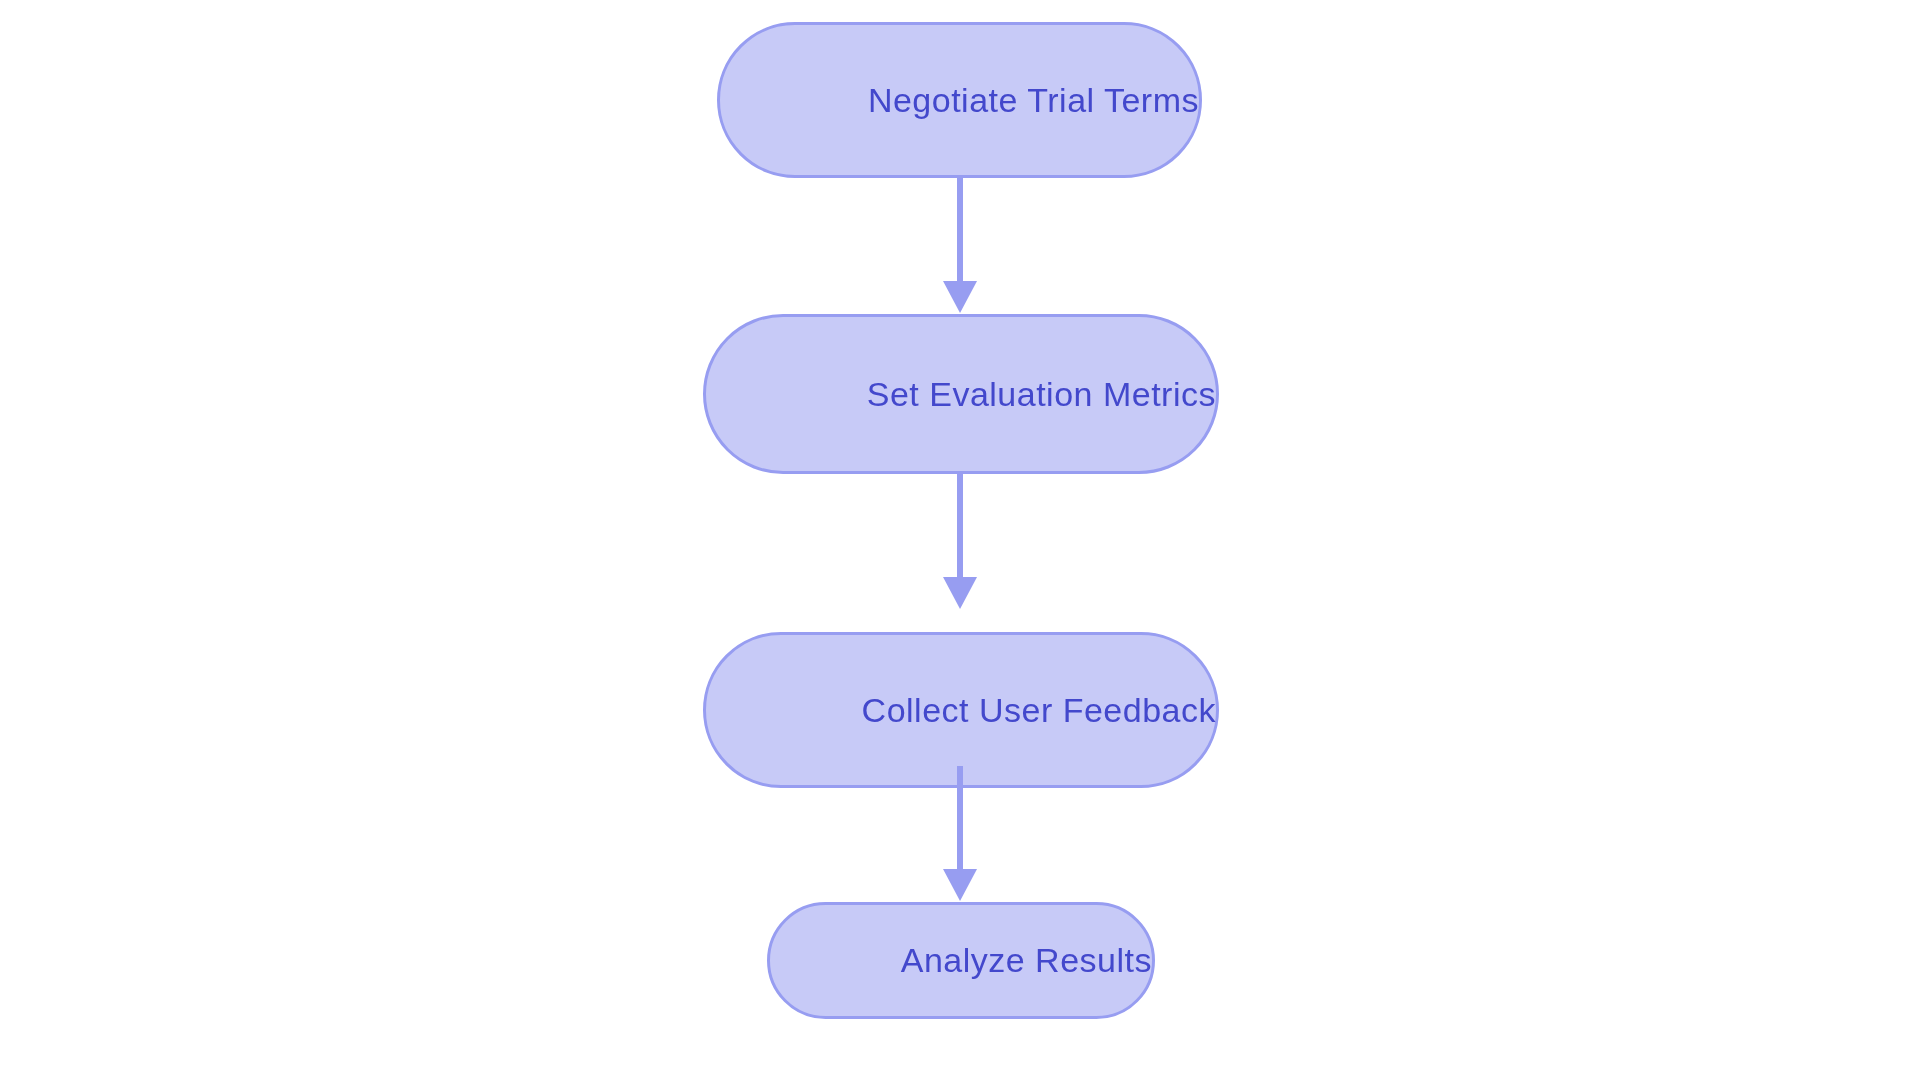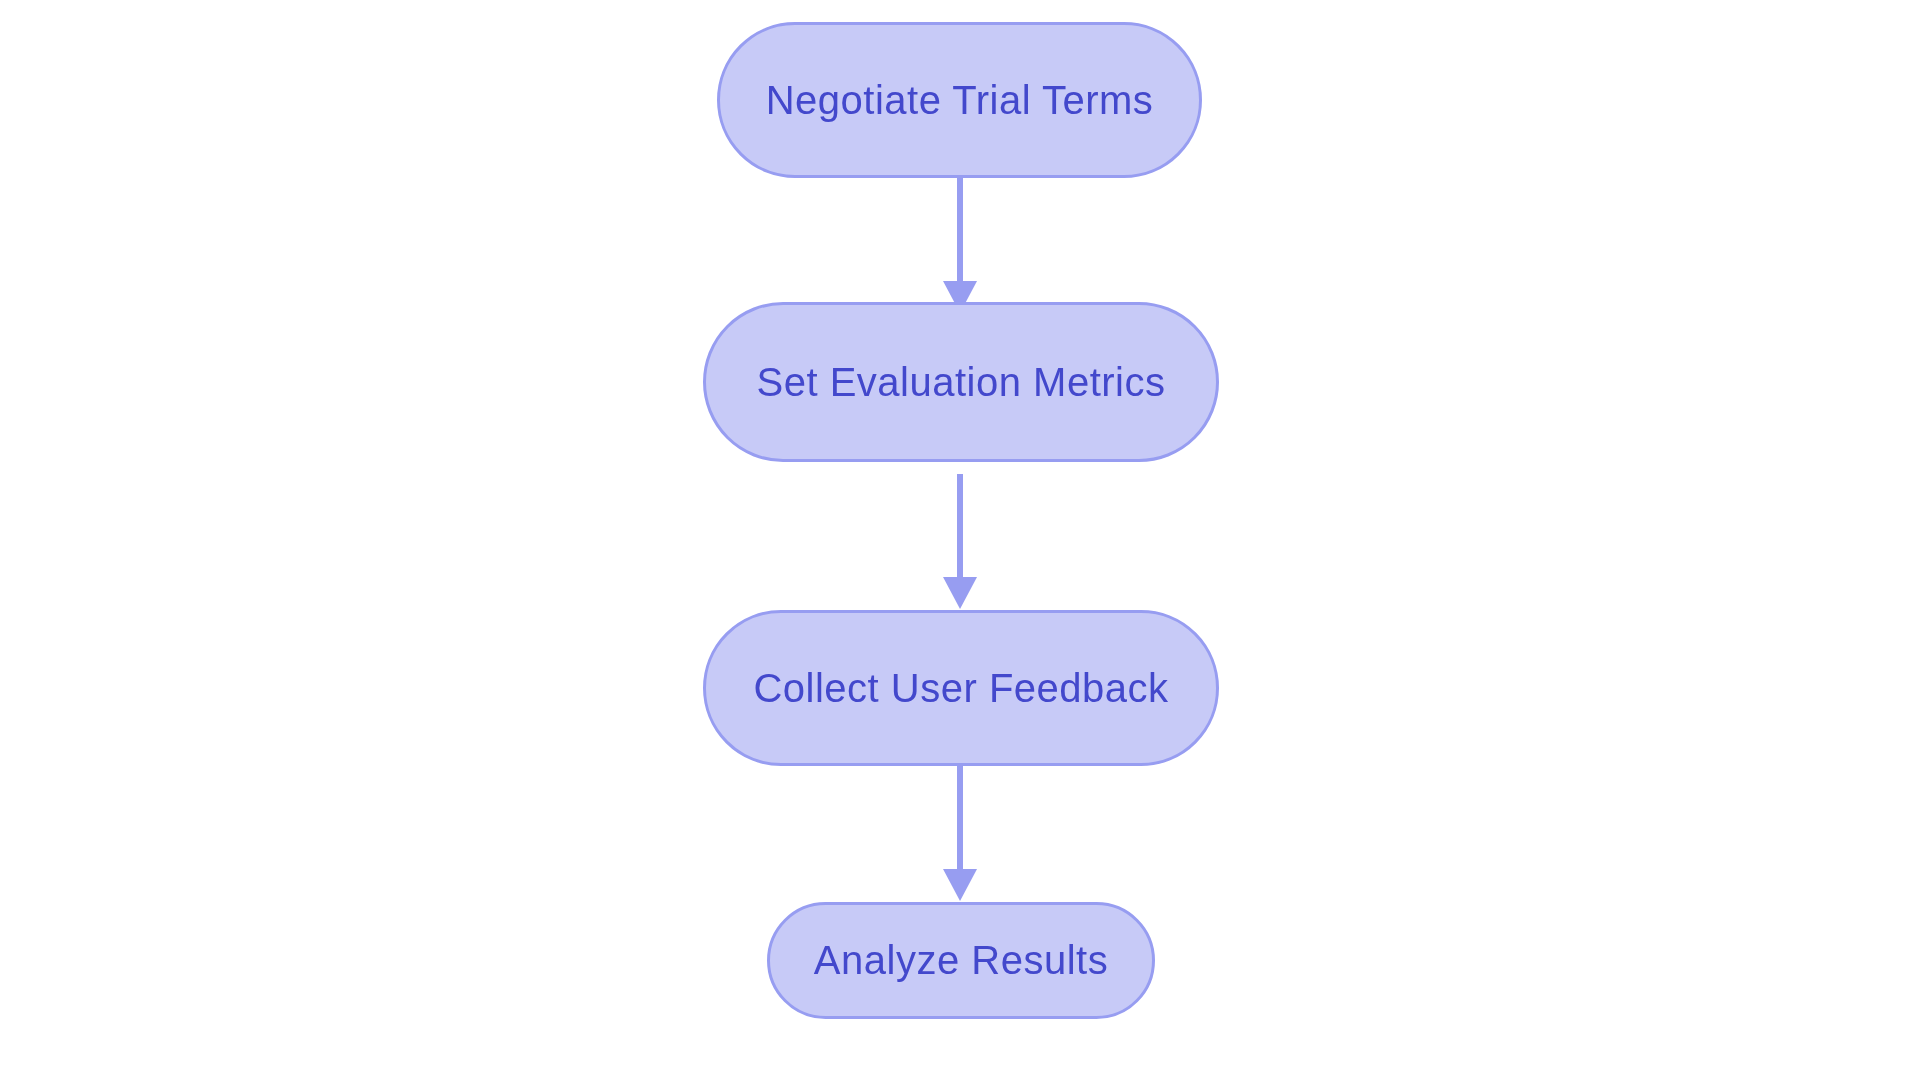--- a/index.html
+++ b/index.html
@@ -23,29 +23,29 @@
     height: 1083px;
     background: var(--background);
   }
   .flow-node {
     position: absolute;
     background: var(--node-fill);
     border: 3px solid var(--node-border);
     border-radius: 80px;
     display: flex;
     align-items: center;
-    justify-content: center;
+    justify-content: flex-end;
     color: var(--text);
-    font-size: 40px;
+    font-size: 34px;
     letter-spacing: 0.5px;
     white-space: nowrap;
   }
   .node-1 { left: 717px; top: 22px;  width: 485px; height: 156px; }
-  .node-2 { left: 703px; top: 302px; width: 516px; height: 160px; }
-  .node-3 { left: 703px; top: 610px; width: 516px; height: 156px; }
+  .node-2 { left: 703px; top: 314px; width: 516px; height: 160px; }
+  .node-3 { left: 703px; top: 632px; width: 516px; height: 156px; }
   .node-4 { left: 767px; top: 902px; width: 388px; height: 117px; }
 
   .edge-line {
     position: absolute;
     left: 957px;
     width: 6px;
     background: var(--arrow);
   }
   .edge-line.line-1 { top: 178px; height: 104px; }
   .edge-line.line-2 { top: 474px; height: 104px; }

